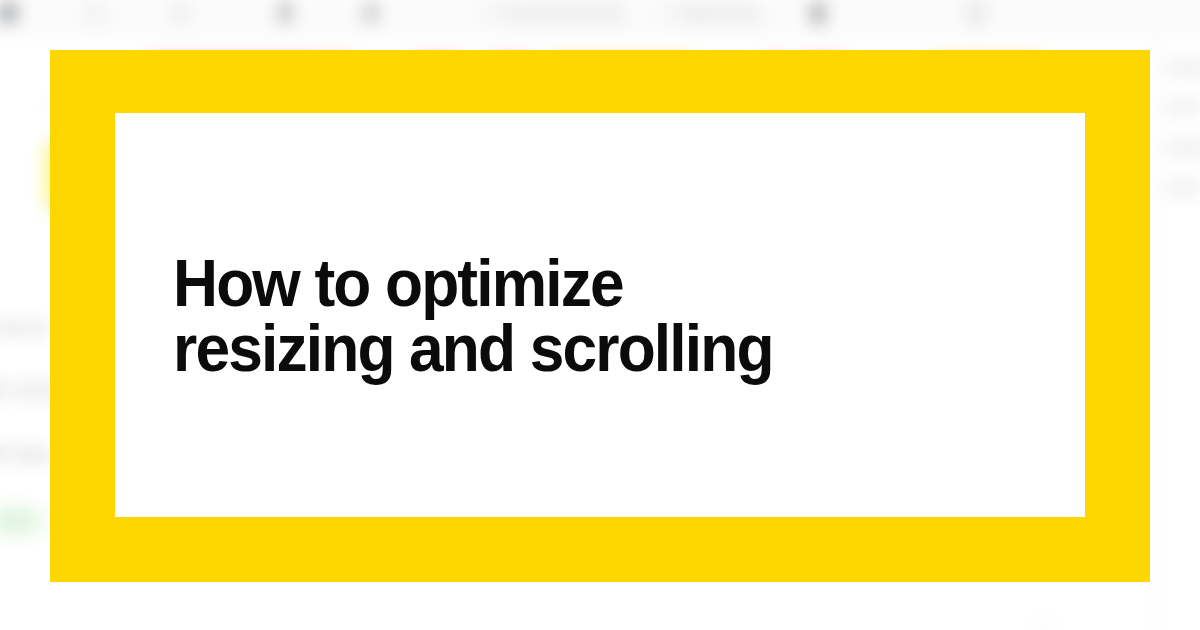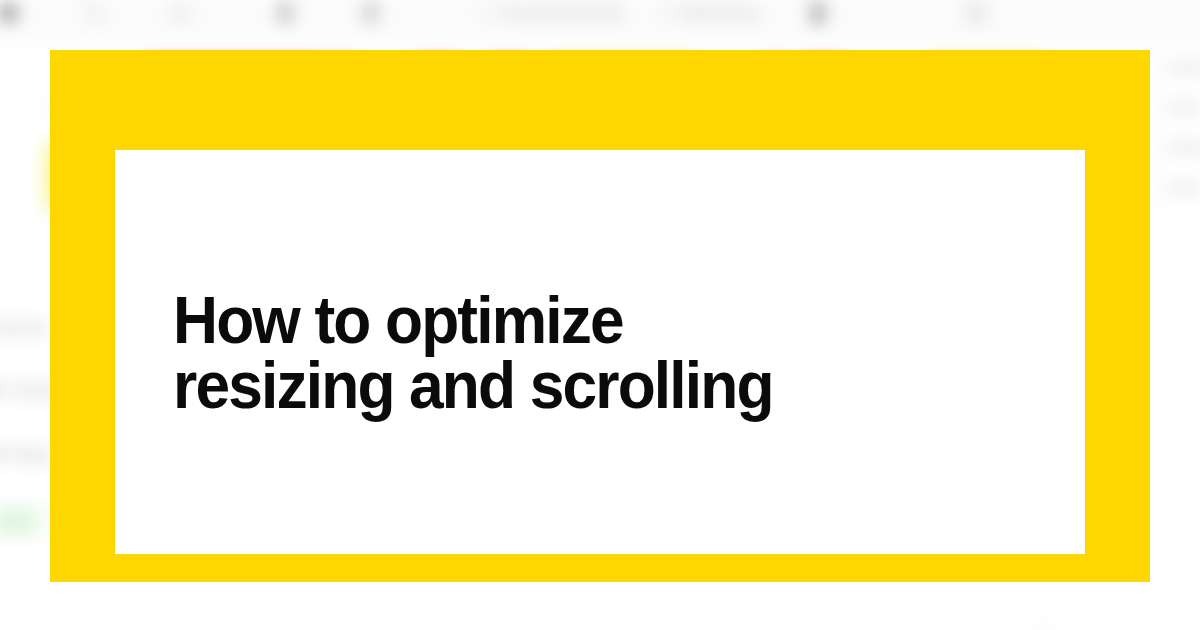--- a/index.html
+++ b/index.html
@@ -157,21 +157,20 @@
   }
 
   
   #card {
     position: absolute;
     left: 115px; top: 113px;
     width: 970px; height: 404px;
     background: #ffffff;
     display: flex;
     align-items: center;
-    margin-top: 37px;
   }
   #headline {
     margin-left: 58px;
     margin-right: 40px;
     font-family: "Liberation Sans", sans-serif;
     font-weight: bold;
     font-size: 67px;
     line-height: 0.97;
     letter-spacing: -2.0px;
     color: #0b0b0b;

